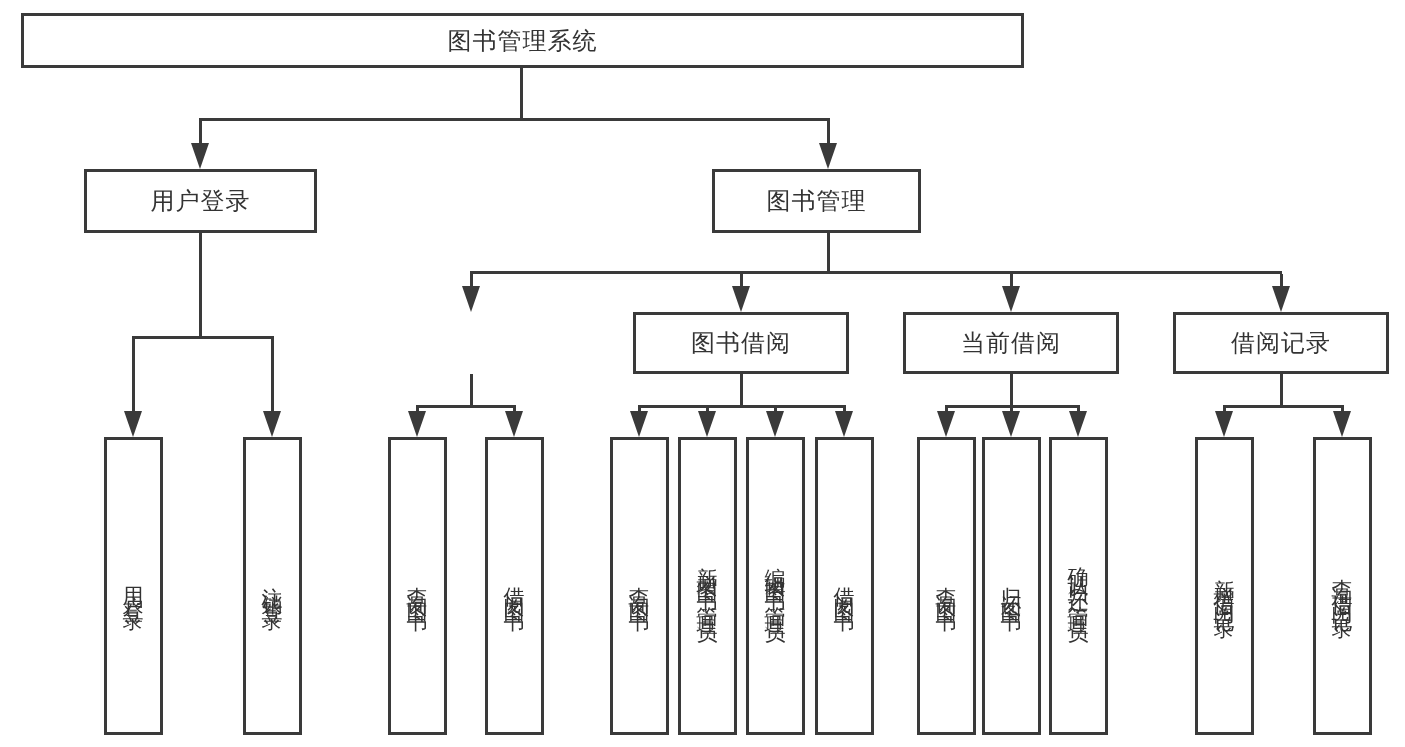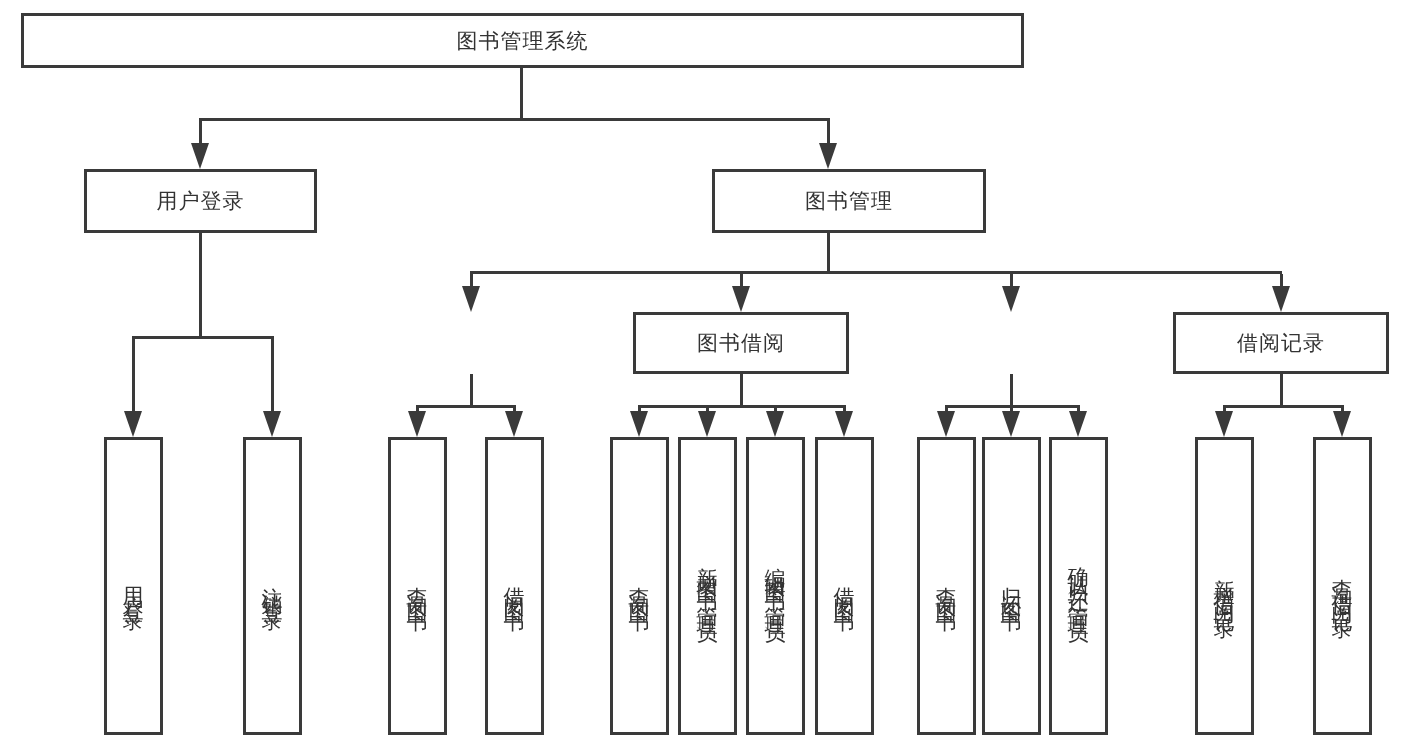--- a/index.html
+++ b/index.html
@@ -5,21 +5,21 @@
   html,body{margin:0;padding:0;background:#fff;}
   .stage{
     position:relative;width:1405px;height:747px;background:var(--bg,#fff);
     font-family:"Liberation Sans","DejaVu Sans",sans-serif;overflow:hidden;
   }
   .box{
     position:absolute;box-sizing:border-box;border:3px solid var(--line,#3a3a3a);
     background:#fff;display:flex;align-items:center;justify-content:center;
     color:var(--text,#333);
   }
-  .hbox{font-size:21px;letter-spacing:1px;}
+  .hbox{font-size:24px;letter-spacing:1px;}
   .l3{top:312px;width:216px;height:62px;}
   .leaf{top:437px;width:59px;height:298px;}
   .vtext{
     writing-mode:vertical-rl;text-orientation:mixed;
     font-size:21px;line-height:1;letter-spacing:8px;white-space:nowrap;
   }
   .vline,.hline{position:absolute;background:var(--line,#3a3a3a);}
   .vline{width:3px;}
   .hline{height:3px;}
   .arrow{
@@ -37,26 +37,29 @@
 
 <div class="stage">
 
   <div class="box hbox" style="left:21px;top:13px;width:1003px;height:55px">
     <span>图书管理系统</span>
   </div>
 
   <div class="box hbox" style="left:84px;top:169px;width:233px;height:64px">
     <span>用户登录</span>
   </div>
-  <div class="box hbox" style="left:712px;top:169px;width:274px;height:64px">
+  <div class="box hbox" style="left:712px;top:169px;width:209px;height:64px">
     <span>图书管理</span>
   </div>
 
   <div class="box hbox l3" style="left:633px">
     <span>图书借阅</span>
+  </div>
+  <div class="box hbox l3" style="left:903px">
+    <span>当前借阅</span>
   </div>
   <div class="box hbox l3" style="left:1173px">
     <span>借阅记录</span>
   </div>
 
   <div class="box leaf" style="left:104px">
     <span class="vtext">用户登录</span>
   </div>
   <div class="box leaf" style="left:243px">
     <span class="vtext">注销登录</span>

